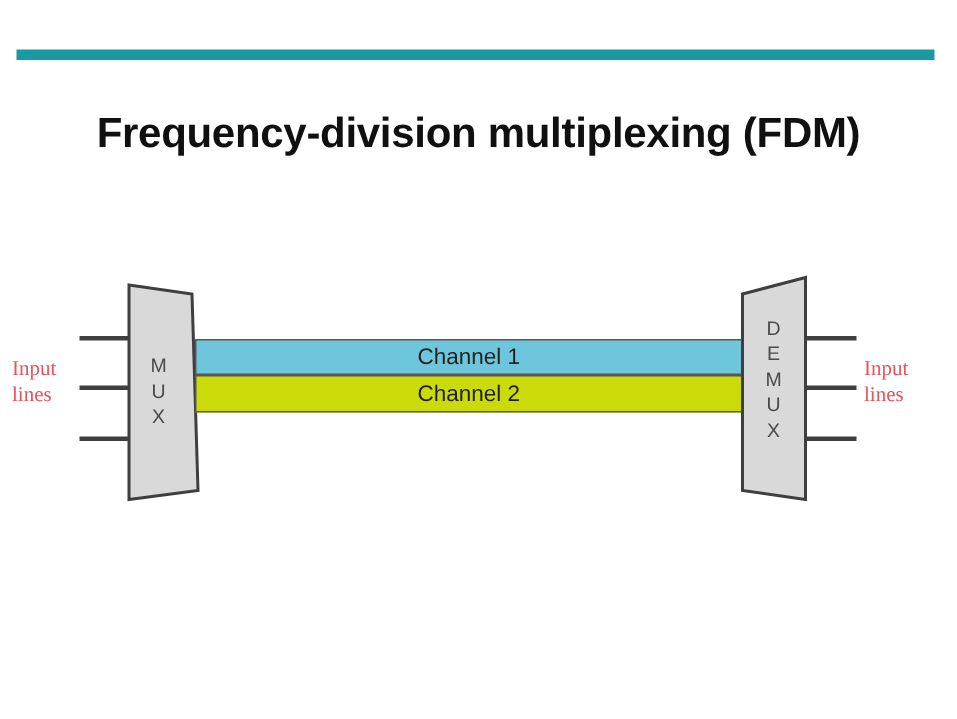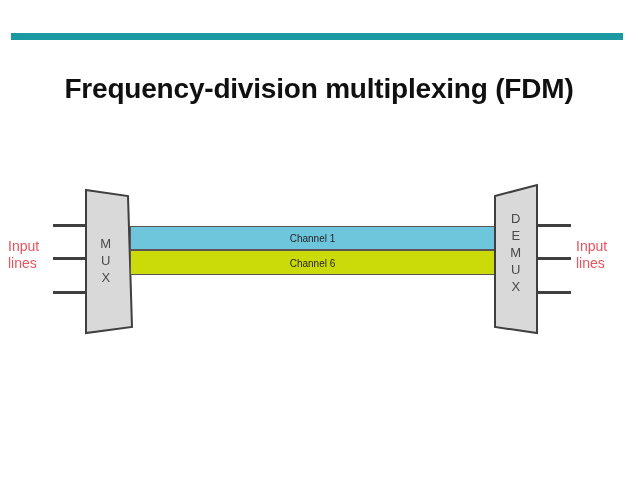--- a/index.html
+++ b/index.html
@@ -45,21 +45,21 @@
     width: 638px;
     height: 479px;
   }
   .wire {
     position: absolute;
     height: 3px;
     background: #3f3f3f;
   }
   .side-label {
     position: absolute;
-    font-family: Liberation Sans, sans-serif;
+    font-family: Liberation Serif, serif;
     font-size: 14px;
     line-height: 17px;
     color: #e8535c;
     white-space: nowrap;
   }
   #input-lines-label {
     left: 8px;
     top: 238px;
     text-align: left;
   }
@@ -100,21 +100,21 @@
     left: 130px;
     width: 365px;
     border: 1px solid #5c5455;
     box-sizing: border-box;
   }
   .channel-label {
     position: absolute;
     width: 100%;
     text-align: center;
     font-family: "Liberation Sans", sans-serif;
-    font-size: 10px;
+    font-size: 15px;
     color: #231f20;
     top: 50%;
     transform: translateY(-50%);
     left: 0;
     white-space: nowrap;
   }
 </style>
 </head>
 <body>
 
@@ -141,21 +141,21 @@
     <div class="mux-letters" id="mux-letters">
       <div>M</div>
       <div>U</div>
       <div>X</div>
     </div>
 
     <div class="channel-bar" style="top:226px; height:24px; background:#6ec6dd;">
       <span class="channel-label">Channel 1</span>
     </div>
     <div class="channel-bar" style="top:250px; height:25px; background:#cbdb0a;">
-      <span class="channel-label">Channel 6</span>
+      <span class="channel-label">Channel 2</span>
     </div>
 
     <svg class="mux-shape" id="demux-shape" viewBox="0 0 60 160">
       <polygon points="8,16 50,5 50,153 8,147" fill="#d9d9d9" stroke="#3f3f3f" stroke-width="2" stroke-linejoin="miter"></polygon>
     </svg>
     <div class="mux-letters" id="demux-letters">
       <div>D</div>
       <div>E</div>
       <div>M</div>
       <div>U</div>

